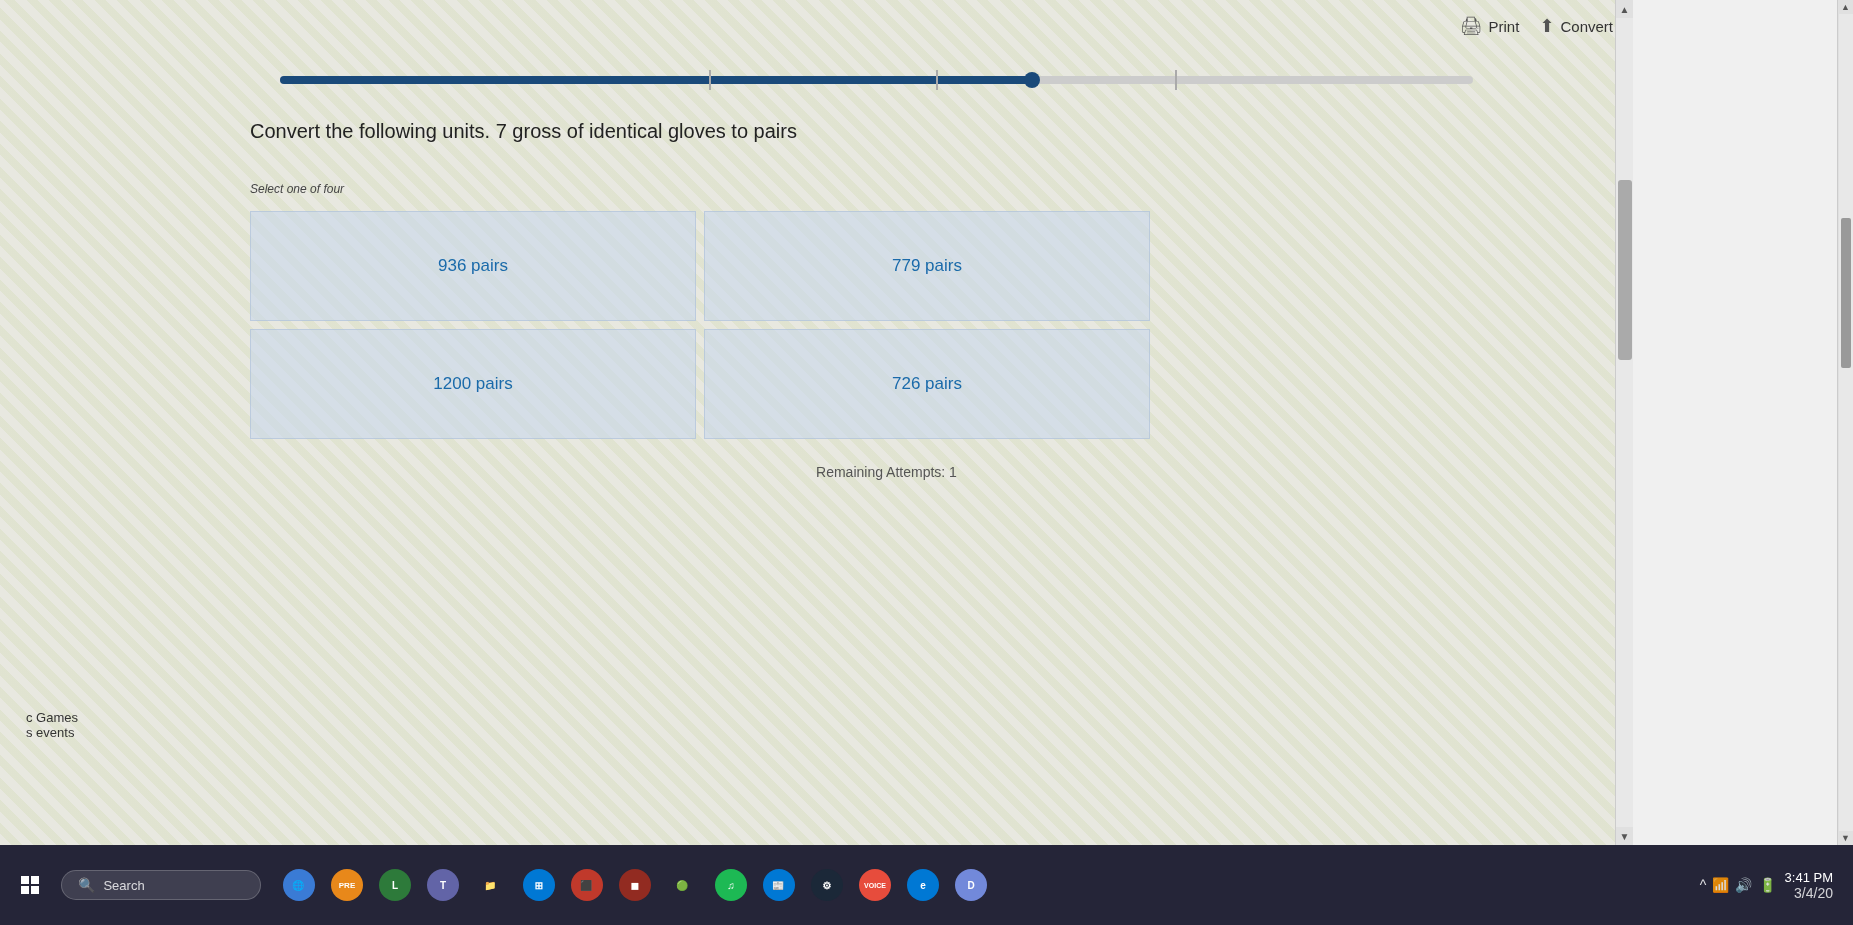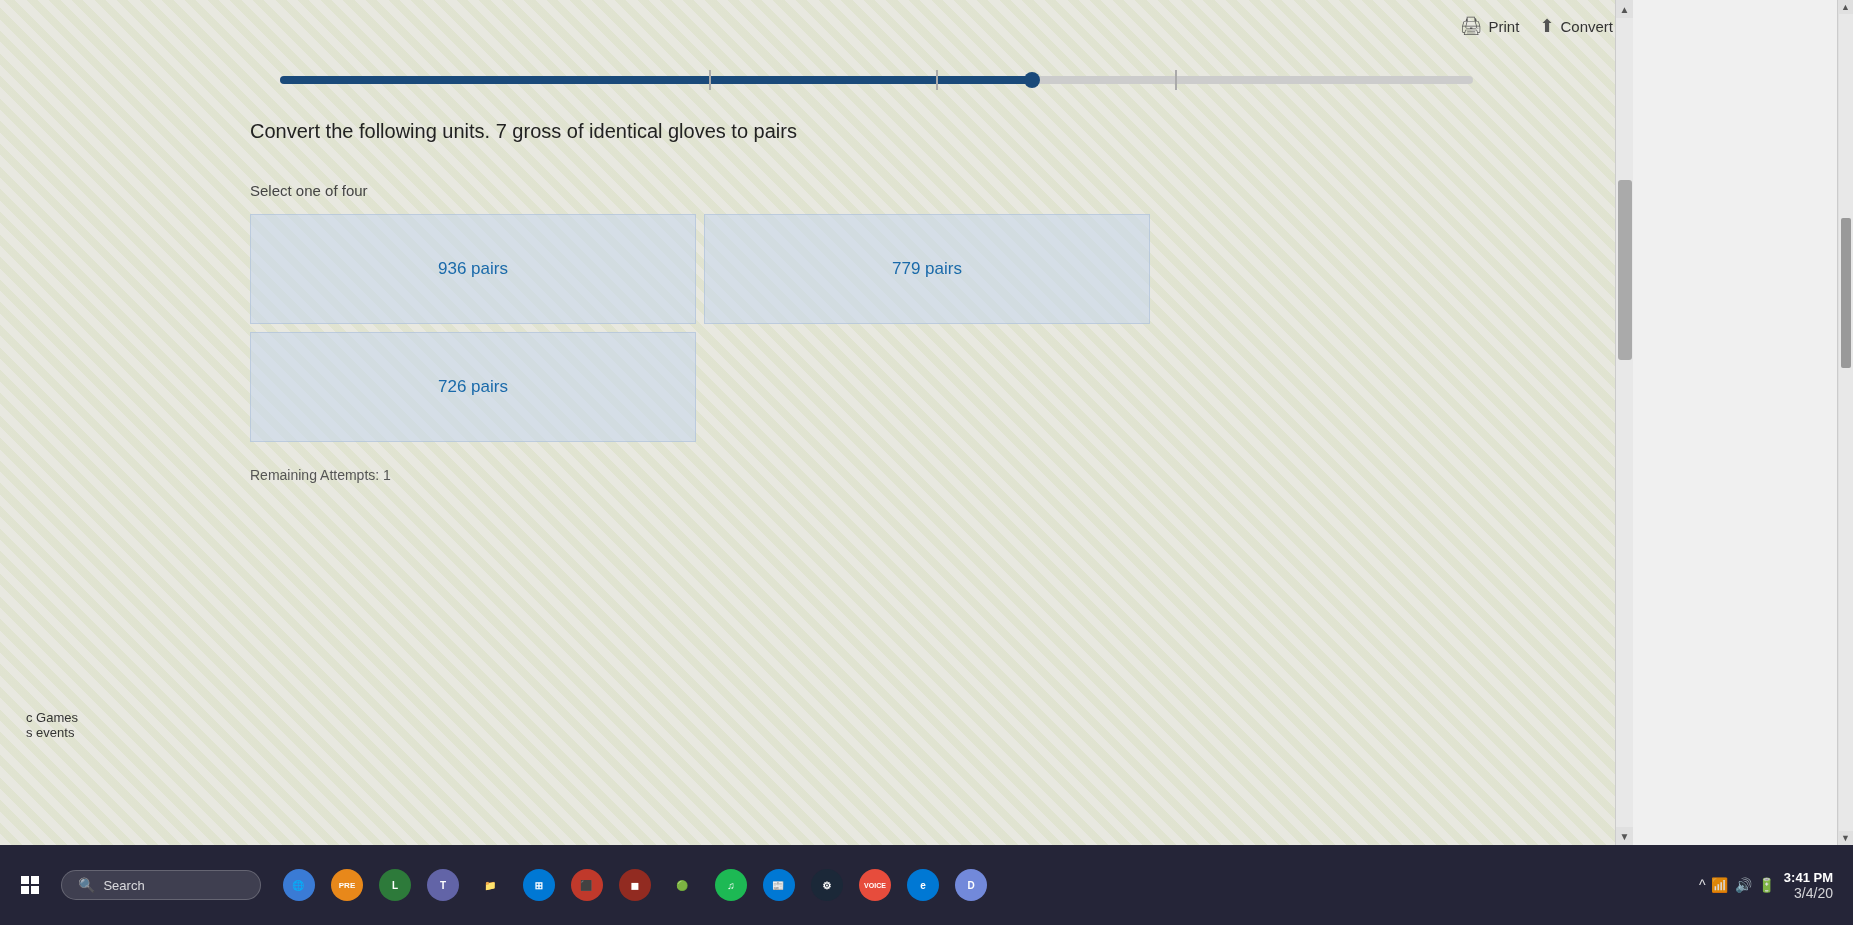--- a/index.html
+++ b/index.html
@@ -117,23 +117,24 @@
     }
 
     .question-text {
       font-size: 20px;
       color: #222;
       margin-bottom: 39px;
       font-weight: 400;
     }
 
     .select-label {
-      font-size: 15px;
+      font-size: 12px;
       color: #444;
       margin-bottom: 15px;
+      font-style: italic;
     }
 
     
     .choices-grid {
       display: grid;
       grid-template-columns: 1fr 1fr;
       grid-template-rows: auto auto;
       gap: 8px;
       width: 900px;
     }
@@ -152,21 +153,21 @@
 
     .choice-text {
       font-size: 17px;
       color: #1a6aaa;
       font-weight: 500;
     }
 
     .remaining-attempts {
       font-size: 14px;
       color: #555;
-      text-align: left;
+      text-align: center;
       margin-top: 25px;
       padding-right: 10px;
     }
 
     
     .left-sidebar {
       position: absolute;
       top: 700px;
       left: 16px;
       width: 180px;
@@ -289,21 +290,21 @@
     }
 
     .clock {
       color: white;
       font-size: 13px;
       text-align: right;
       cursor: pointer;
     }
 
     .clock-time {
-      font-weight: 700;
+      font-weight: 400;
     }
 
     .clock-date {
       font-size: 14px;
       color: rgba(255,255,255,0.8);
     }
 
     
     .right-scrollbar {
       position: absolute;
@@ -379,20 +380,23 @@
     <div class="select-label">Select one of four</div>
 
     <div class="choices-grid">
       <div class="choice-option">
         <span class="choice-text">936 pairs</span>
       </div>
       <div class="choice-option">
         <span class="choice-text">779 pairs</span>
       </div>
       <div class="choice-option">
+        <span class="choice-text">1200 pairs</span>
+      </div>
+      <div class="choice-option">
         <span class="choice-text">726 pairs</span>
       </div>
     </div>
 
     <div class="remaining-attempts">Remaining Attempts: 1</div>
   </div>
 
   <div class="right-scrollbar">
     <div class="sb-arrow">▲</div>
     <div class="sb-track">

